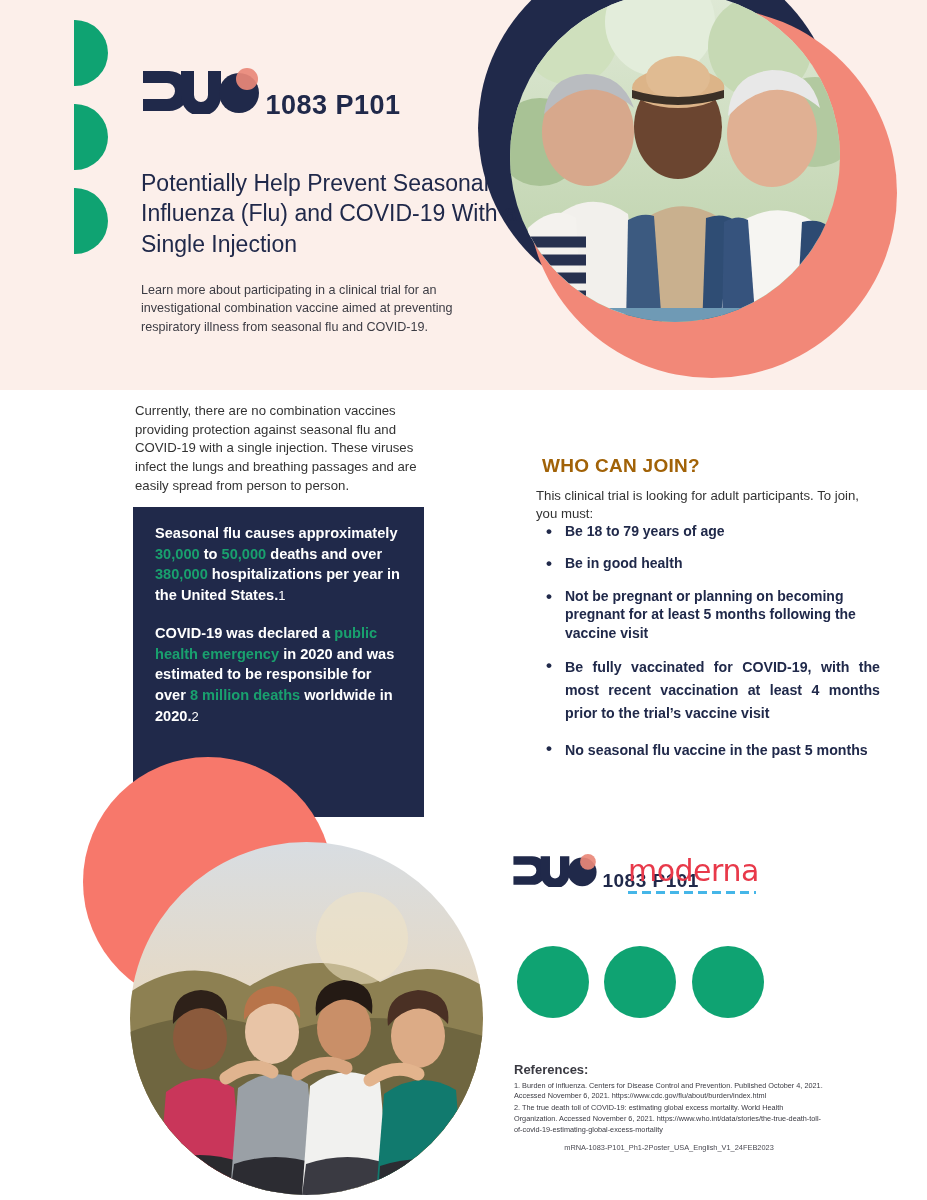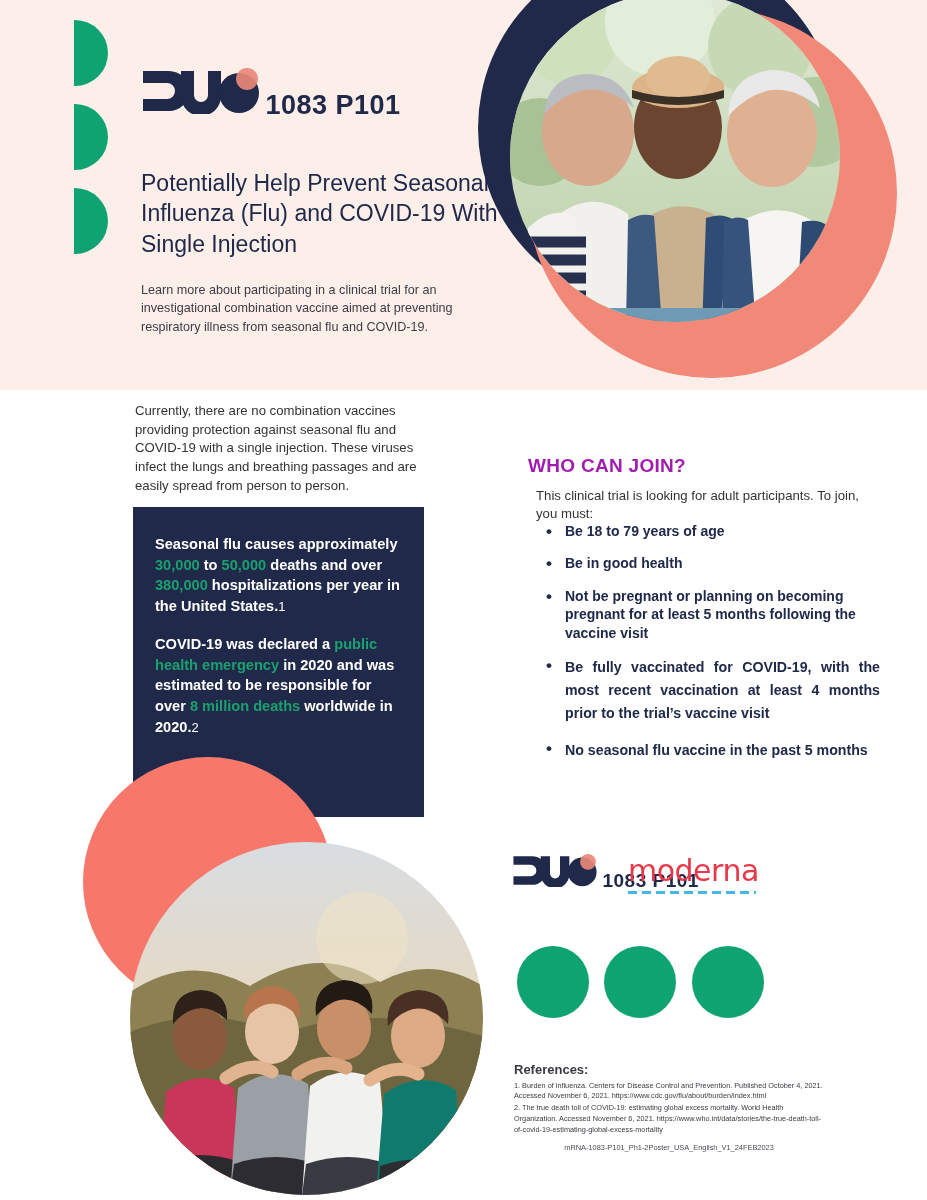--- a/index.html
+++ b/index.html
@@ -74,21 +74,21 @@
   
   .intro {
     position: absolute; left: 135px; top: 402px;
     width: 300px;
     font-size: 13.2px; line-height: 1.42; color: #333;
   }
   .statbox {
     position: absolute; left: 133px; top: 507px;
     width: 291px; height: 310px;
     background: #20294a;
-    padding: 27px 22px;
+    padding: 16px 22px;
     color: #ffffff;
     font-size: 14.6px; font-weight: bold; line-height: 1.42;
   }
   .statbox p + p { margin-top: 17px; }
   .g { color: #19a06e; }
   .sup { font-weight: normal; font-size: 13px; }
 
   
   .coral-circle-bl {
     position: absolute; left: 83px; top: 757px;
@@ -97,23 +97,23 @@
   }
   .photo-circle-bl {
     position: absolute; left: 130px; top: 842px;
     width: 353px; height: 353px;
     border-radius: 50%; overflow: hidden;
   }
   .photo-circle-bl svg { display: block; width: 100%; height: 100%; }
 
   
   .who-head {
-    position: absolute; left: 528px; top: 455px;
+    position: absolute; left: 542px; top: 455px;
     font-size: 19px; font-weight: bold;
-    color: #a21caf; letter-spacing: .3px;
+    color: #a16207; letter-spacing: .3px;
   }
   .who-lead {
     position: absolute; left: 536px; top: 487px;
     width: 345px;
     font-size: 13.2px; line-height: 1.4; color: #333;
   }
   .who-list {
     position: absolute; left: 540px; top: 522px;
     width: 340px;
     color: #20294a;

